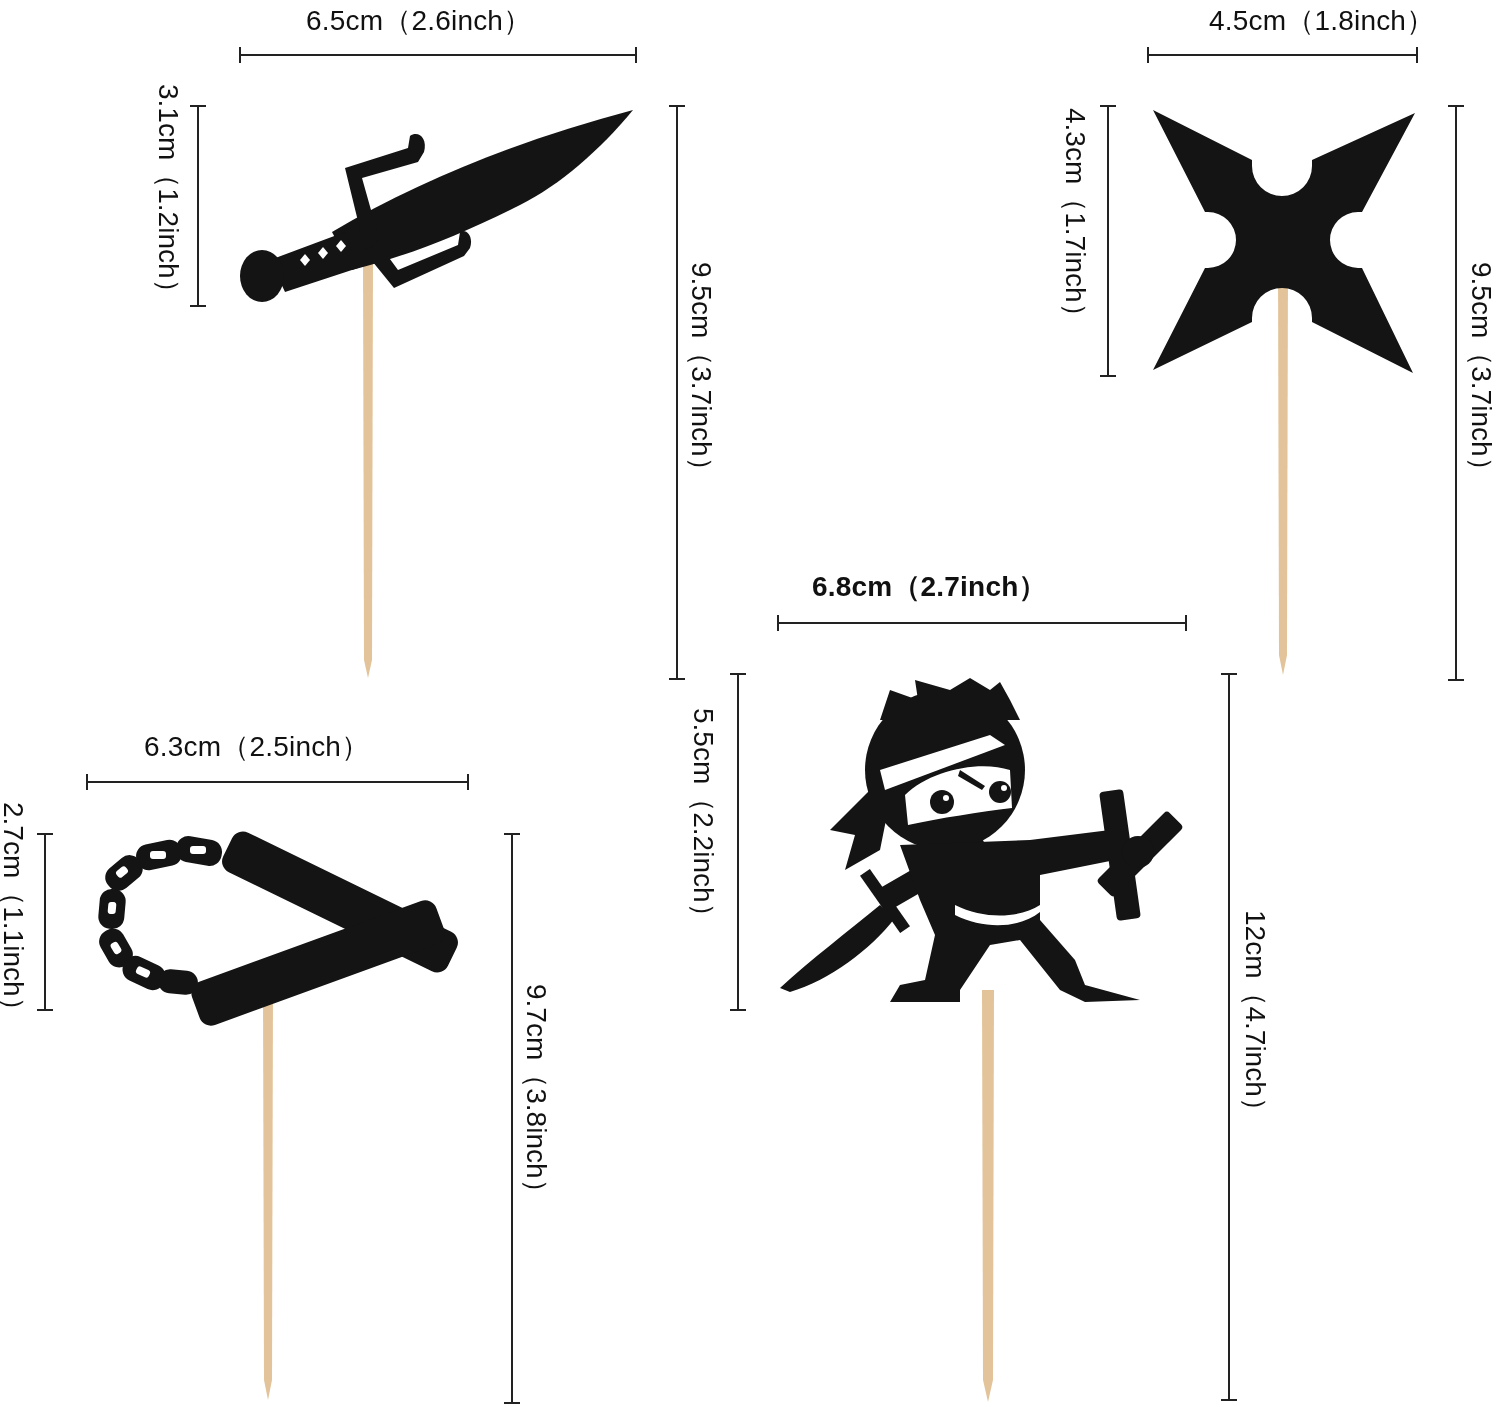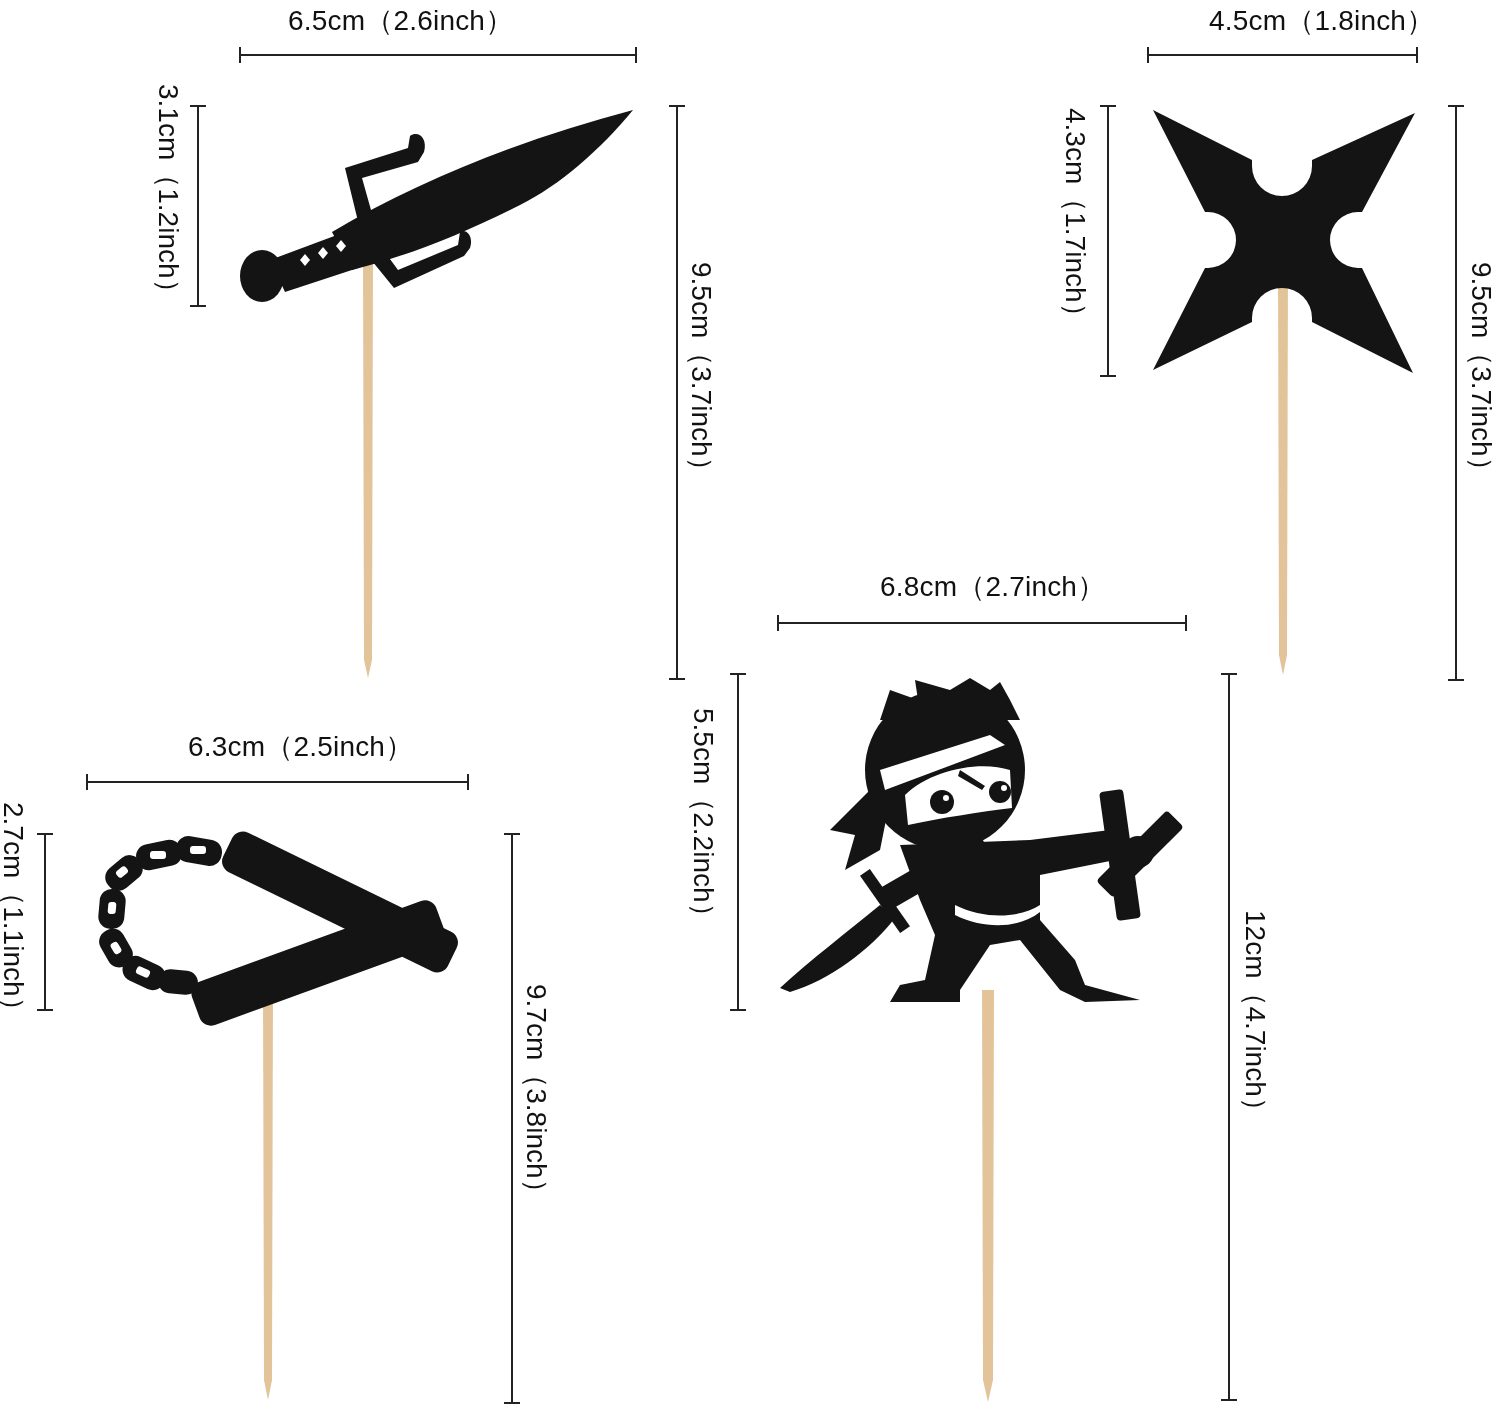--- a/index.html
+++ b/index.html
@@ -179,27 +179,27 @@
     <path class="hole" d="M955,905 C985,920 1020,918 1040,905 L1040,912 C1020,928 985,930 955,915 Z"></path>
 
     <g>
       <rect class="glitter" x="1108" y="790" width="24" height="130" rx="4" transform="rotate(-8 1120 855)"></rect>
       <rect class="glitter" x="1090" y="842" width="100" height="24" rx="4" transform="rotate(-45 1140 854)"></rect>
       <circle class="glitter" cx="1138" cy="852" r="16"></circle>
     </g>
   </g>
 </svg>
 
-<div class="label" style="left:288px; top:2px;text-align:right;">6.5cm（2.6inch）</div>
+<div class="label" style="left:306px; top:2px;text-align:right;">6.5cm（2.6inch）</div>
 <div class="vlabel" style="left:187px; top:84px;">3.1cm（1.2inch）</div>
 <div class="vlabel" style="left:720px; top:262px;">9.5cm（3.7inch）</div>
 
 <div class="label" style="left:1209px; top:2px;">4.5cm（1.8inch）</div>
 <div class="vlabel" style="left:1094px; top:108px;">4.3cm（1.7inch）</div>
 <div class="vlabel" style="left:1500px; top:262px;">9.5cm（3.7inch）</div>
 
-<div class="label" style="left:880px; top:568px;">6.8cm（2.7inch）</div>
+<div class="label" style="left:812px; top:568px;font-weight:bold;">6.8cm（2.7inch）</div>
 <div class="vlabel" style="left:722px; top:708px;">5.5cm（2.2inch）</div>
 <div class="vlabel" style="left:1274px; top:910px;">12cm（4.7inch）</div>
 
-<div class="label" style="left:144px; top:728px;margin-left:44px;">6.3cm（2.5inch）</div>
+<div class="label" style="left:144px; top:728px;">6.3cm（2.5inch）</div>
 <div class="vlabel" style="left:32px; top:802px;">2.7cm（1.1inch）</div>
 <div class="vlabel" style="left:555px; top:984px;">9.7cm（3.8inch）</div>
 
 </body></html>

